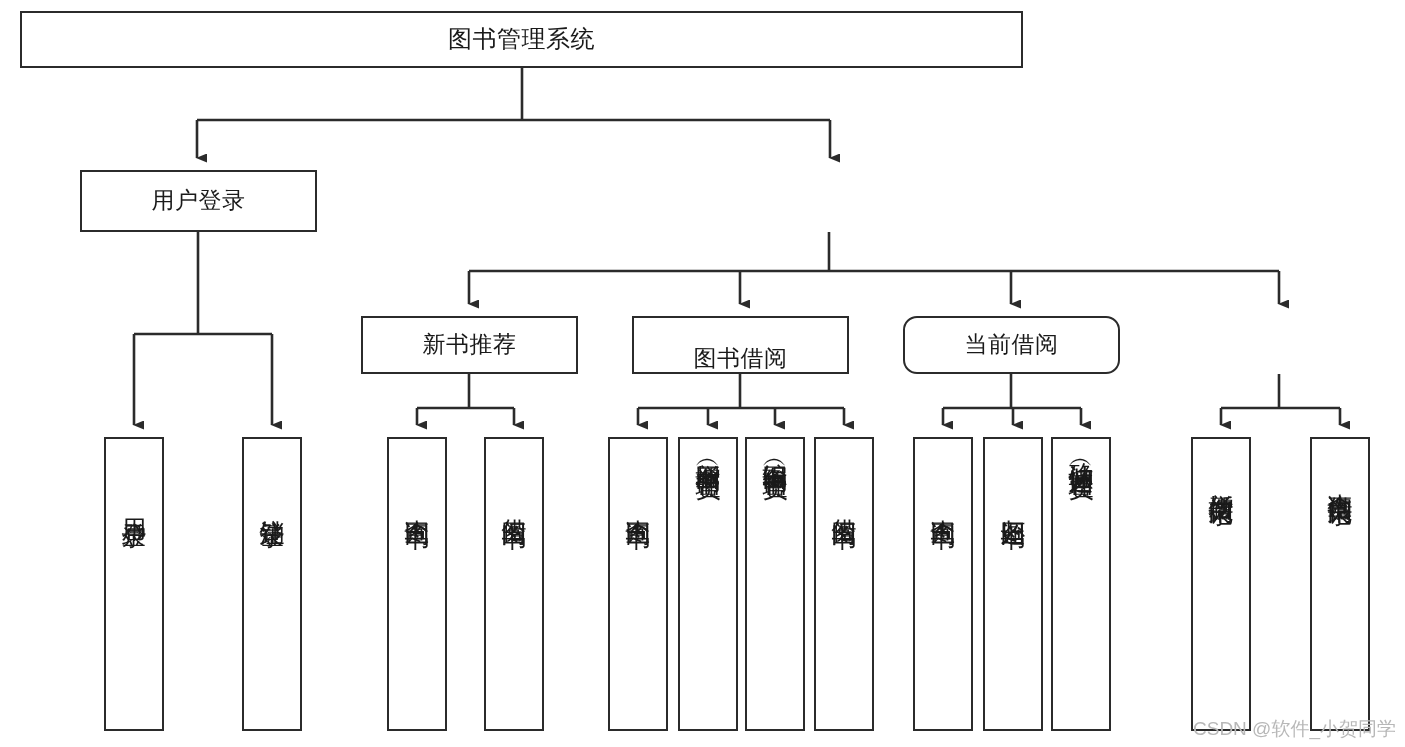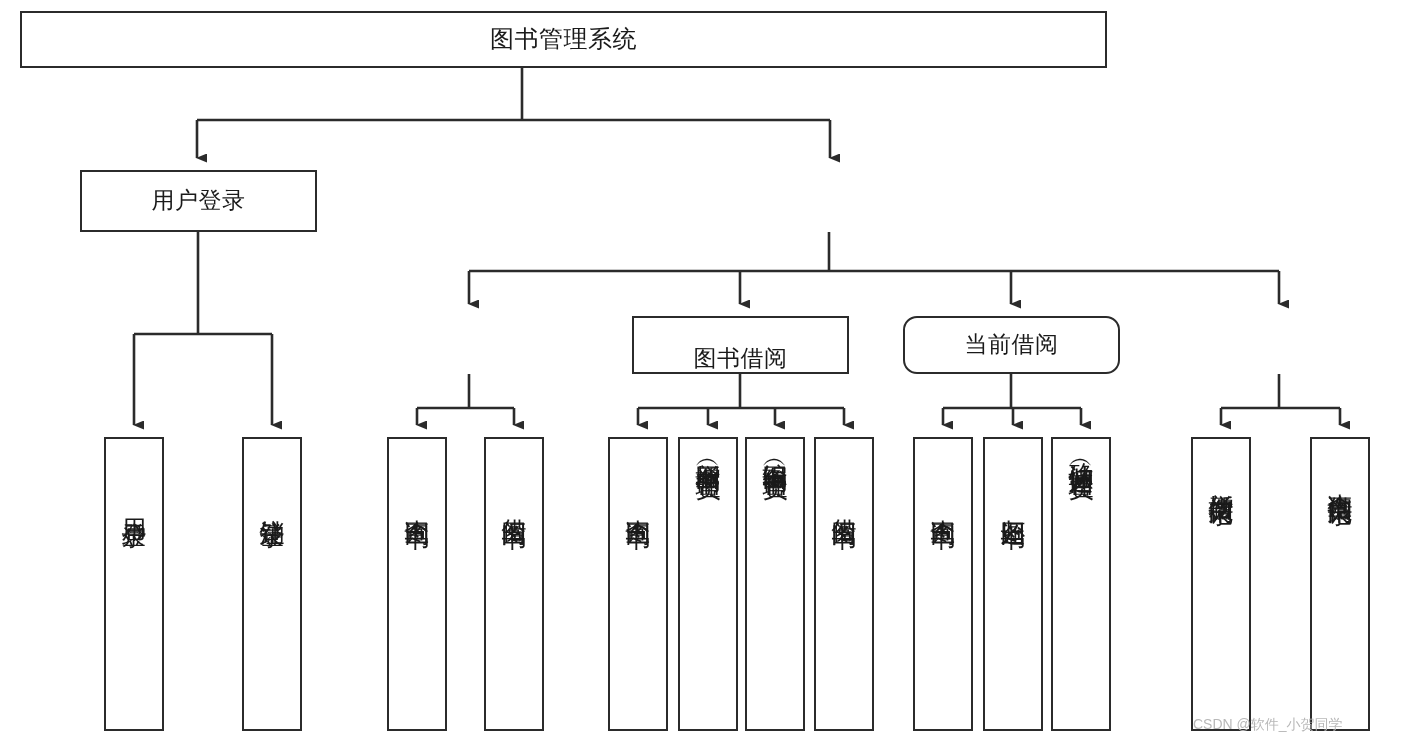--- a/index.html
+++ b/index.html
@@ -66,21 +66,21 @@
   }
   .node.vert.mid .node-label {
     margin-top: 56px;
   }
   .node.vert.mid2 .node-label {
     margin-top: 30px;
   }
   .watermark {
     position: absolute;
     color: #b8b8b8;
-    font-size: 14px;
+    font-size: 19px;
     white-space: nowrap;
     font-family: "Liberation Sans", "DejaVu Sans", sans-serif;
   }
 </style>
 </head>
 <body>
 
 <div id="canvas">
 
   <svg id="edges" viewBox="0 0 1405 747" xmlns="http://www.w3.org/2000/svg">
@@ -138,28 +138,31 @@
     </g>
 
     <g stroke="#2b2b2b" stroke-width="2.6" fill="none">
       <path d="M1279,374 L1279,408"></path>
       <path d="M1221,408 L1340,408"></path>
       <path d="M1221,408 L1221,425" marker-end="url(#arrow)"></path>
       <path d="M1340,408 L1340,425" marker-end="url(#arrow)"></path>
     </g>
   </svg>
 
-  <div class="node horiz root" style="left: 20px; top: 11px; width: 1087px; height: 57px;">
+  <div class="node horiz root" style="left: 20px; top: 11px; width: 1003px; height: 57px;">
     <span class="node-label">图书管理系统</span>
   </div>
 
   <div class="node horiz" style="left: 80px; top: 170px; width: 237px; height: 62px;">
     <span class="node-label">用户登录</span>
   </div>
 
+  <div class="node horiz" style="left: 361px; top: 316px; width: 217px; height: 58px;">
+    <span class="node-label">新书推荐</span>
+  </div>
   <div class="node horiz" style="left: 632px; top: 316px; width: 217px; height: 58px; align-items: flex-end;">
     <span class="node-label">图书借阅</span>
   </div>
   <div class="node horiz" style="left: 903px; top: 316px; width: 217px; height: 58px; border-radius: 14px;">
     <span class="node-label">当前借阅</span>
   </div>
 
   <div class="node vert mid" style="left: 104px; top: 437px; width: 60px; height: 294px;">
     <span class="node-label">用户登录</span>
   </div>

